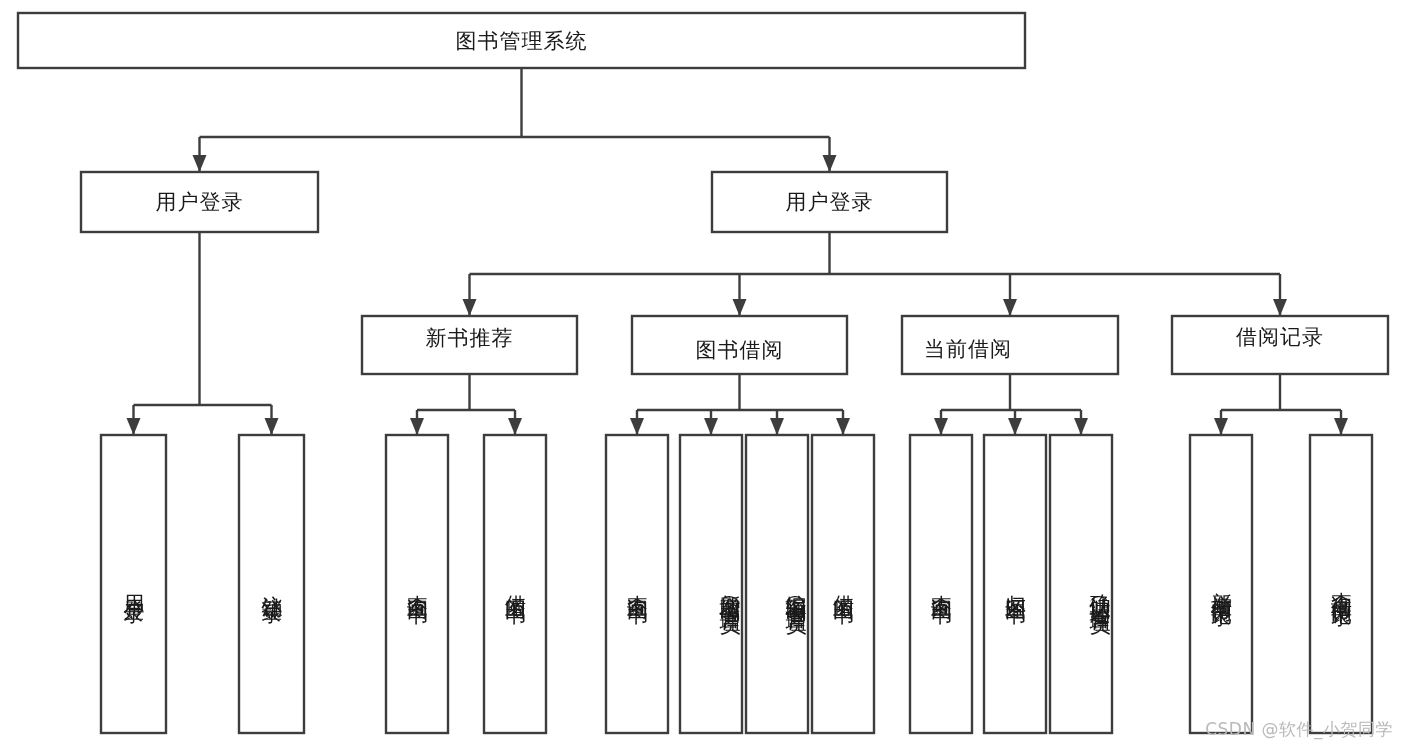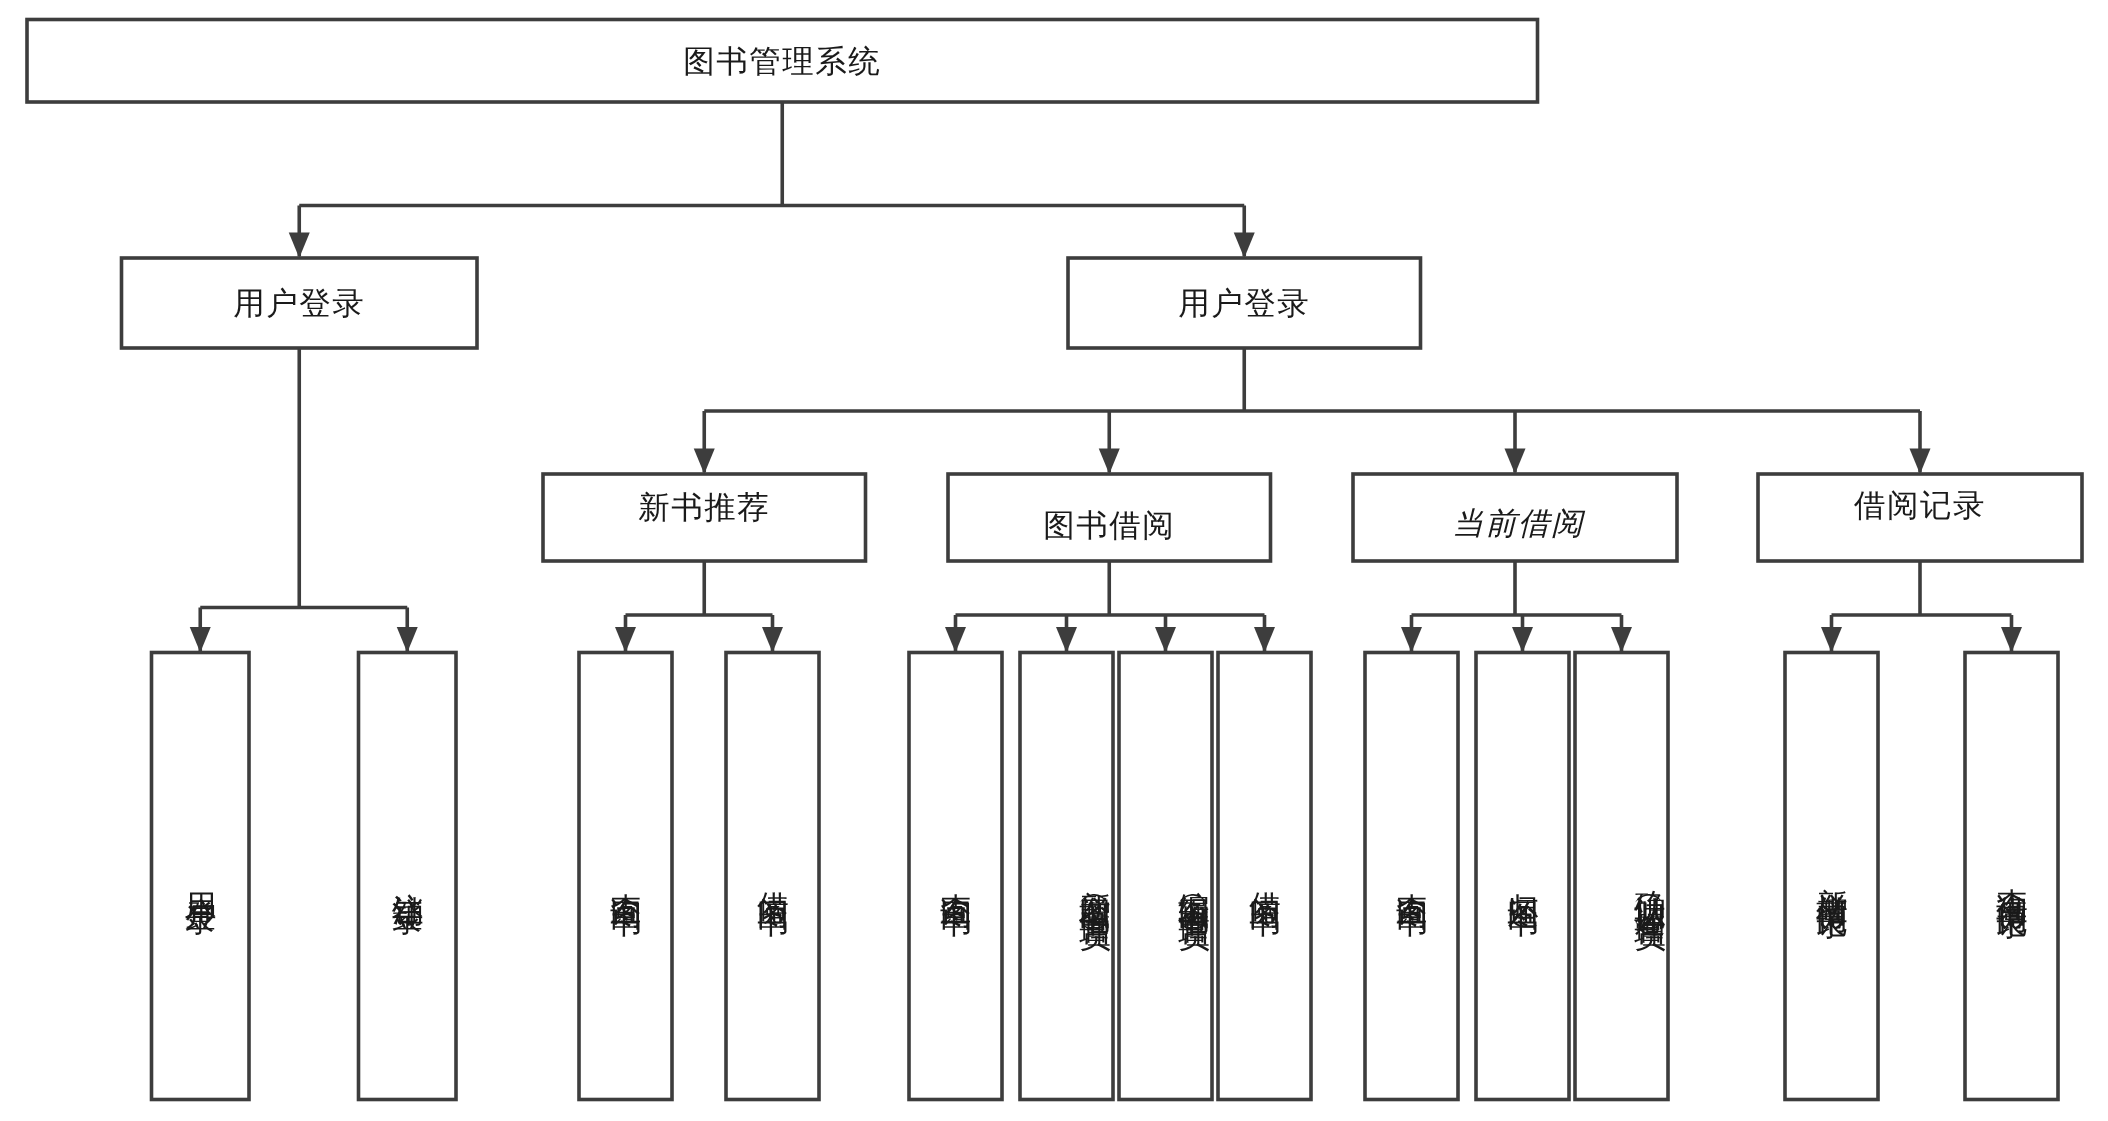--- a/index.html
+++ b/index.html
@@ -168,30 +168,31 @@
         <rect x="1310" y="435" width="62" height="298" class="node-box"></rect>
       </g>
   </svg>
 
   <div id="labels">
       <div class="htitle" style="left: 18px; top: 13px; width: 1007px; height: 55px;">图书管理系统</div>
       <div class="htitle" style="left: 81px; top: 172px; width: 237px; height: 60px;">用户登录</div>
       <div class="htitle" style="left: 712px; top: 172px; width: 235px; height: 60px;">用户登录</div>
       <div class="htitle" style="left: 362px; top: 316px; width: 215px; height: 44px;">新书推荐</div>
       <div class="htitle" style="left: 632px; top: 316px; width: 215px; height: 68px;">图书借阅</div>
-      <div class="htitle" style="left: 904px; top: 316px; width: 216px; height: 66px; font-style: italic;">当前借阅</div>
+      <div class="htitle" style="left: 860px; top: 316px; width: 216px; height: 66px;">当前借阅</div>
       <div class="htitle" style="left: 1172px; top: 308px; width: 216px; height: 58px;">借阅记录</div>
       <div class="vlabel centered" style="left: 101px; top: 435px; width: 65px; height: 298px;">用户登录</div>
       <div class="vlabel centered" style="left: 239px; top: 435px; width: 65px; height: 298px;">注销登录</div>
       <div class="vlabel centered" style="left: 386px; top: 435px; width: 62px; height: 298px;">查询图书</div>
       <div class="vlabel centered" style="left: 484px; top: 435px; width: 62px; height: 298px;">借阅图书</div>
       <div class="vlabel centered" style="left: 606px; top: 435px; width: 62px; height: 298px;">查询图书</div>
       <div class="vlabel" style="left: 680px; top: 441px; width: 62px; height: 298px;">新增图书（管理员）</div>
       <div class="vlabel" style="left: 746px; top: 441px; width: 62px; height: 298px;">编辑图书（管理员）</div>
       <div class="vlabel centered" style="left: 812px; top: 435px; width: 62px; height: 298px;">借阅图书</div>
       <div class="vlabel centered" style="left: 910px; top: 435px; width: 62px; height: 298px;">查询图书</div>
       <div class="vlabel centered" style="left: 984px; top: 435px; width: 62px; height: 298px;">归还图书</div>
       <div class="vlabel" style="left: 1050px; top: 441px; width: 62px; height: 298px;">确认归还（管理员）</div>
       <div class="vlabel centered" style="left: 1190px; top: 435px; width: 62px; height: 298px;">新增借阅记录</div>
       <div class="vlabel centered" style="left: 1310px; top: 435px; width: 62px; height: 298px;">查询借阅记录</div>
     </div>
 
+  <div id="watermark">CSDN @软件_小贺同学</div>
 </div>
 
 </body></html>

